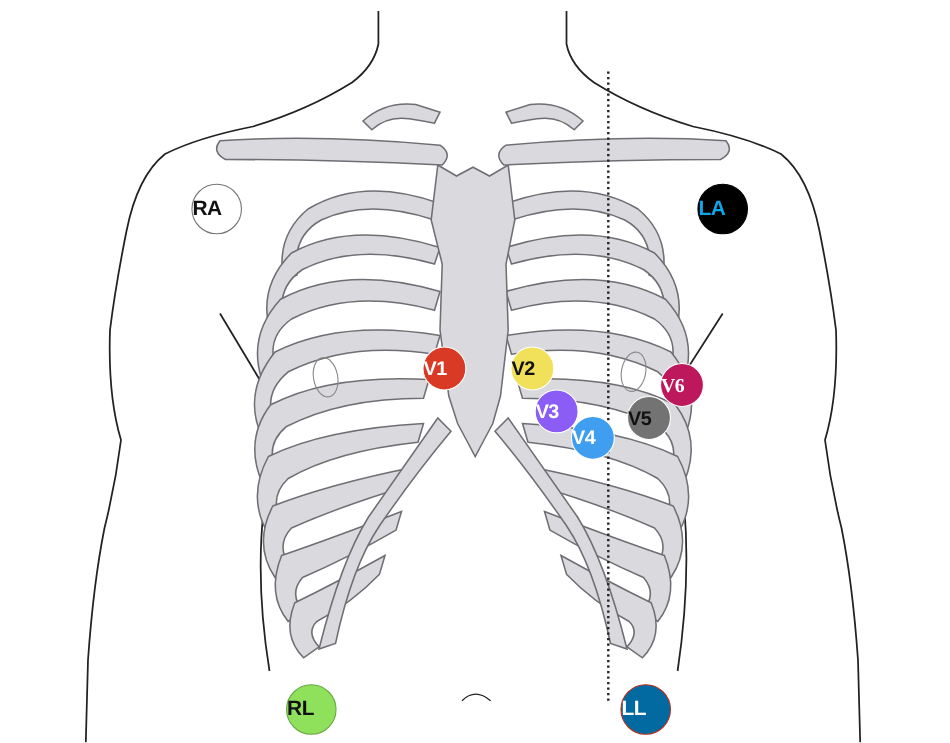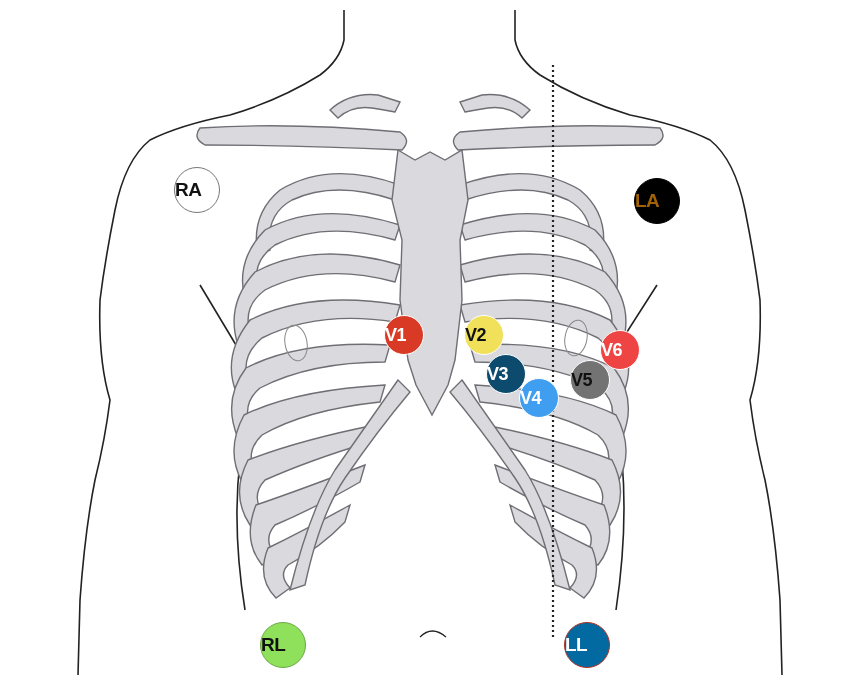--- a/index.html
+++ b/index.html
@@ -75,42 +75,42 @@
       <ellipse cx="576" cy="338" rx="11" ry="18" transform="rotate(10 576 338)"></ellipse>
     </g>
 
     <line x1="553" y1="65" x2="553" y2="637" stroke="#222" stroke-width="2.2" stroke-dasharray="2 3"></line>
   </svg>
 
   
   <div class="electrode limb" style="left:174px; top:167px; background:#fff; color:#111; border:1.5px solid #777;">
     <span>RA</span>
   </div>
-  <div class="electrode limb" style="left:634px; top:178px; background:#000; color:#a16207; border:1.5px solid #000;">
+  <div class="electrode limb" style="left:634px; top:167px; background:#000; color:#0ea5e9; border:1.5px solid #000;">
     <span>LA</span>
   </div>
   <div class="electrode limb" style="left:260px; top:622px; background:#8fe05a; color:#111; border:1.5px solid #6aa845;">
     <span>RL</span>
   </div>
   <div class="electrode limb" style="left:564px; top:622px; background:#0369a1; color:#fff; border:1.5px solid #b32e1e;">
     <span>LL</span>
   </div>
 
   
   <div class="electrode chest" style="left:384px; top:315px; background:#d93a26; color:#fff; border:1.5px solid #fff;">
     <span>V1</span>
   </div>
   <div class="electrode chest" style="left:464px; top:315px; background:#f1e05a; color:#111; border:1.5px solid #fff;">
     <span>V2</span>
   </div>
-  <div class="electrode chest" style="left:486px; top:354px; background:#0c4a6e; color:#fff; border:1.5px solid #fff;">
+  <div class="electrode chest" style="left:486px; top:354px; background:#8b5cf6; color:#fff; border:1.5px solid #fff;">
     <span>V3</span>
   </div>
   <div class="electrode chest" style="left:519px; top:378px; background:#3f9ef0; color:#fff; border:1.5px solid #fff;">
     <span>V4</span>
   </div>
   <div class="electrode chest" style="left:570px; top:360px; background:#737373; color:#111; border:1.5px solid #fff;">
     <span>V5</span>
   </div>
-  <div class="electrode chest" style="left:600px; top:330px; background:#ef4444; color:#fff; border:1.5px solid #fff;">
+  <div class="electrode chest" style="left:600px; top:330px; background:#be185d; color:#fff; border:1.5px solid #fff;font-family:Liberation Serif, serif;">
     <span>V6</span>
   </div>
 </div>
 
 </body></html>

